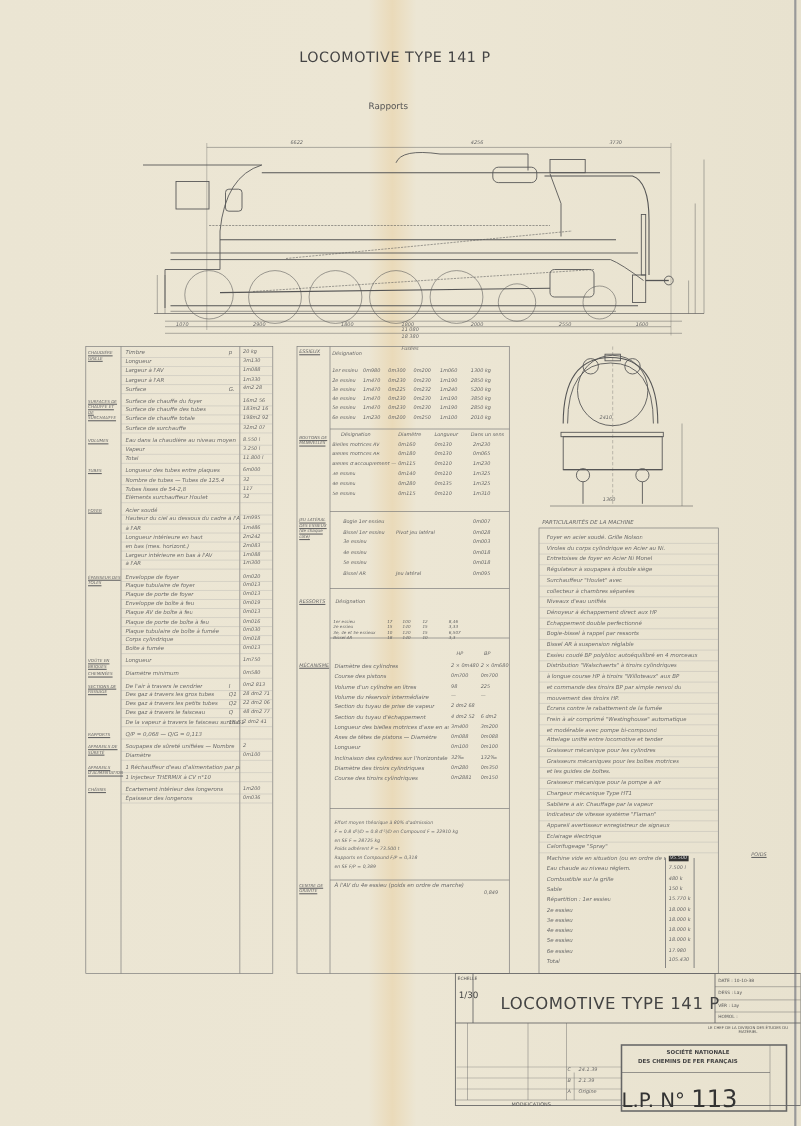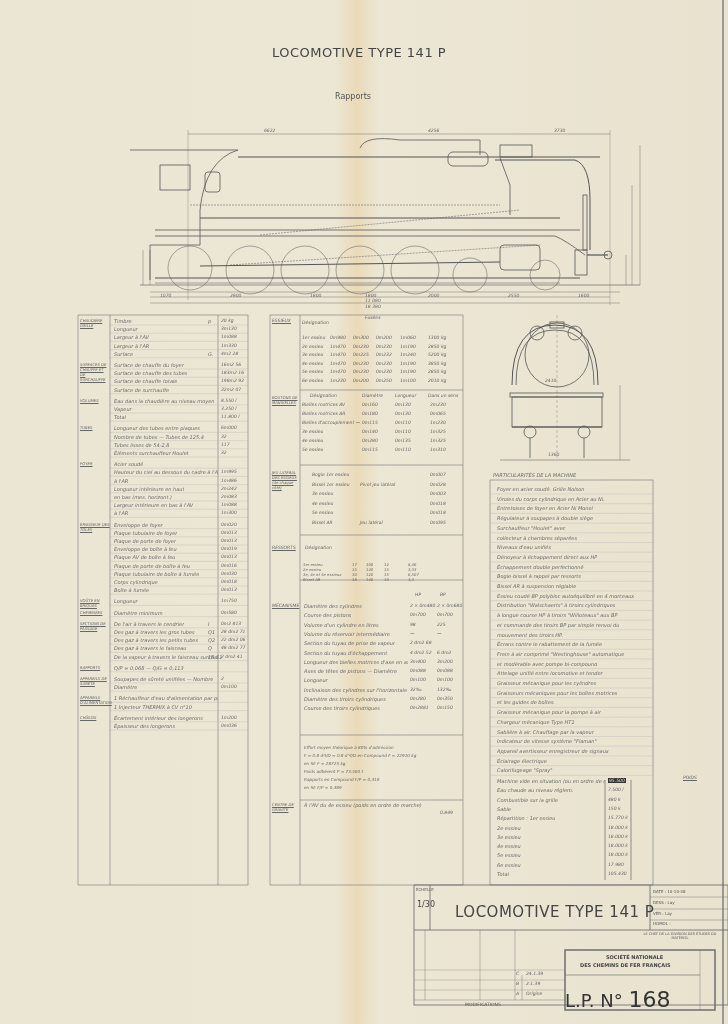--- a/index.html
+++ b/index.html
@@ -251,21 +251,21 @@
 <div class="small" style="left:416px;top:887px;">ÉCHELLE</div>
 <div style="position:absolute;left:417px;top:900px;font-size:8px;color:#444;">1/30</div>
 <div class="tb-title">LOCOMOTIVE   TYPE 141 P</div>
 <div class="small" style="left:653px;top:889px;">DATE : 10-10-38</div>
 <div class="small" style="left:653px;top:900px;">DESS : Lay</div>
 <div class="small" style="left:653px;top:911px;">VÉR : Lay</div>
 <div class="small" style="left:653px;top:921px;">HOMOL :</div>
 <div class="small" style="left:640px;top:932px;font-size:3.5px;width:80px;white-space:normal;text-align:center;">LE CHEF DE LA DIVISION DES ÉTUDES DU MATÉRIEL</div>
 <div class="sncf1">SOCIÉTÉ NATIONALE</div>
 <div class="sncf2">DES CHEMINS DE FER FRANÇAIS</div>
-<div class="lp"><span>L.P. N°</span> <span class="num">168</span></div>
+<div class="lp"><span>L.P. N°</span> <span class="num">113</span></div>
 <div class="small" style="left:465px;top:1002px;font-size:4.5px;">MODIFICATIONS</div>
 <div id="mods"></div>
 
 <div class="sec" style="left: 80px; top: 318px; width: 30px; white-space: normal; font-size: 3.8px;">CHAUDIÈRE GRILLE</div>
 <div class="hw" style="left: 114px; top: 318px; max-width: 104px; overflow: hidden;">Timbre</div>
 <div class="hw" style="left: 208px; top: 318px;">p</div>
 <div class="val" style="left: 221px; top: 318px;">20 kg</div>
 <div class="hw" style="left: 114px; top: 326.2px; max-width: 104px; overflow: hidden;">Longueur</div>
 <div class="val" style="left: 221px; top: 326.2px;">3m130</div>
 <div class="hw" style="left: 114px; top: 334.4px; max-width: 104px; overflow: hidden;">Largeur à l'AV</div>

